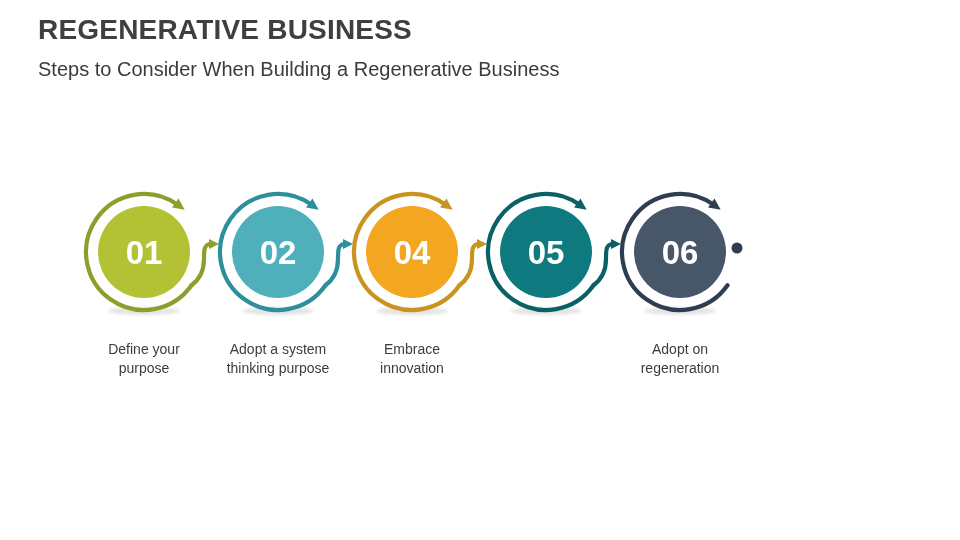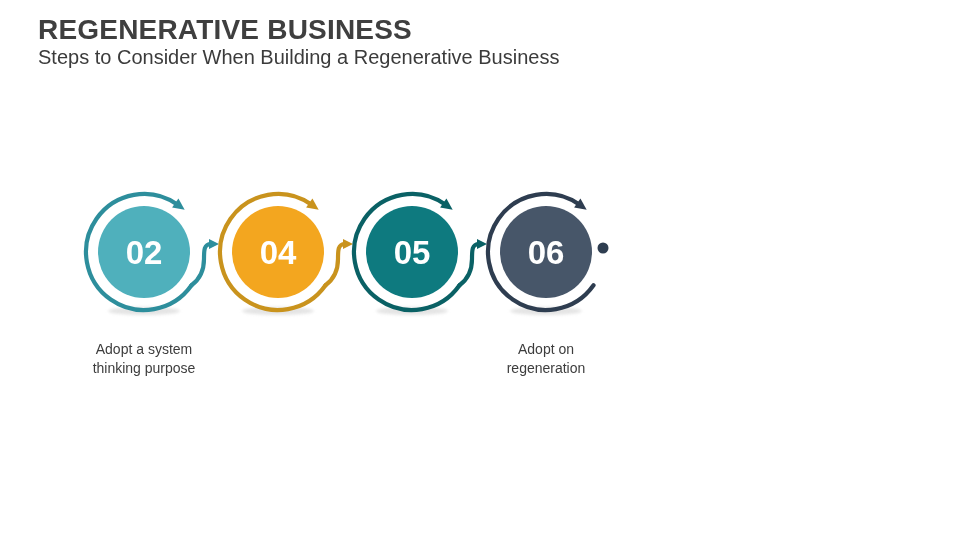--- a/index.html
+++ b/index.html
@@ -19,21 +19,21 @@
     left: 38px; top: 14px;
   }
   .title {
     margin: 0;
     font-size: 28px;
     font-weight: bold;
     letter-spacing: 0.2px;
     color: var(--title-color, #3f3f3f);
   }
   .subtitle {
-    margin: 0 0 0 0;
+    margin: 12px 0 0 0;
     font-size: 20px;
     font-weight: normal;
     color: var(--subtitle-color, #3b3b3b);
   }
   .diagram {
     position: absolute;
     left: 77px; top: 177px;
     display: flex;
     flex-direction: row;
   }
@@ -72,20 +72,35 @@
 </style>
 </head>
 <body>
 
 <div class="slide">
   <div class="header">
     <h1 class="title">REGENERATIVE BUSINESS</h1>
     <p class="subtitle">Steps to Consider When Building a Regenerative Business</p>
   </div>
   <div class="diagram" id="diagram">
+  <div class="step" style="--fill: #b3c235; --arrow: #8e9e2a;">
+    <svg class="step-svg" viewBox="0 0 134 150">
+      <ellipse class="shadow" cx="67" cy="134" rx="36" ry="4"></ellipse>
+      <path class="loop" d="M 114.5,108.3 A 58,58 0 1 1 100.3,27.5"></path>
+      <polygon class="loop-head" points="-2.5,-5.5 9,0 -2.5,5.5" transform="translate(100.3,27.5) rotate(35)"></polygon>
+      <g class="connector">
+        <path d="M 114.5,108.3 C 123,102 127,93 127,82 C 127,73 127,67 134,67"></path>
+        <polygon points="-2,-5 8,0 -2,5" transform="translate(134,67)"></polygon>
+      </g>
+      <circle class="end-dot hidden" cx="124" cy="71" r="5.5"></circle>
+      <circle class="disc" cx="67" cy="75" r="46"></circle>
+      <text class="num" x="67" y="75" dy="0.35em" text-anchor="middle">01</text>
+    </svg>
+    <div class="caption">Define your purpose</div>
+  </div>
 
   <div class="step" style="--fill: #4fb0bc; --arrow: #2d8e9c;">
     <svg class="step-svg" viewBox="0 0 134 150">
       <ellipse class="shadow" cx="67" cy="134" rx="36" ry="4"></ellipse>
       <path class="loop" d="M 114.5,108.3 A 58,58 0 1 1 100.3,27.5"></path>
       <polygon class="loop-head" points="-2.5,-5.5 9,0 -2.5,5.5" transform="translate(100.3,27.5) rotate(35)"></polygon>
       <g class="connector">
         <path d="M 114.5,108.3 C 123,102 127,93 127,82 C 127,73 127,67 134,67"></path>
         <polygon points="-2,-5 8,0 -2,5" transform="translate(134,67)"></polygon>
       </g>
@@ -103,20 +118,21 @@
       <path class="loop" d="M 114.5,108.3 A 58,58 0 1 1 100.3,27.5"></path>
       <polygon class="loop-head" points="-2.5,-5.5 9,0 -2.5,5.5" transform="translate(100.3,27.5) rotate(35)"></polygon>
       <g class="connector">
         <path d="M 114.5,108.3 C 123,102 127,93 127,82 C 127,73 127,67 134,67"></path>
         <polygon points="-2,-5 8,0 -2,5" transform="translate(134,67)"></polygon>
       </g>
       <circle class="end-dot hidden" cx="124" cy="71" r="5.5"></circle>
       <circle class="disc" cx="67" cy="75" r="46"></circle>
       <text class="num" x="67" y="75" dy="0.35em" text-anchor="middle">04</text>
     </svg>
+    <div class="caption">Embrace innovation</div>
   </div>
 
   <div class="step" style="--fill: #0e7a7f; --arrow: #0a6165;">
     <svg class="step-svg" viewBox="0 0 134 150">
       <ellipse class="shadow" cx="67" cy="134" rx="36" ry="4"></ellipse>
       <path class="loop" d="M 114.5,108.3 A 58,58 0 1 1 100.3,27.5"></path>
       <polygon class="loop-head" points="-2.5,-5.5 9,0 -2.5,5.5" transform="translate(100.3,27.5) rotate(35)"></polygon>
       <g class="connector">
         <path d="M 114.5,108.3 C 123,102 127,93 127,82 C 127,73 127,67 134,67"></path>
         <polygon points="-2,-5 8,0 -2,5" transform="translate(134,67)"></polygon>

